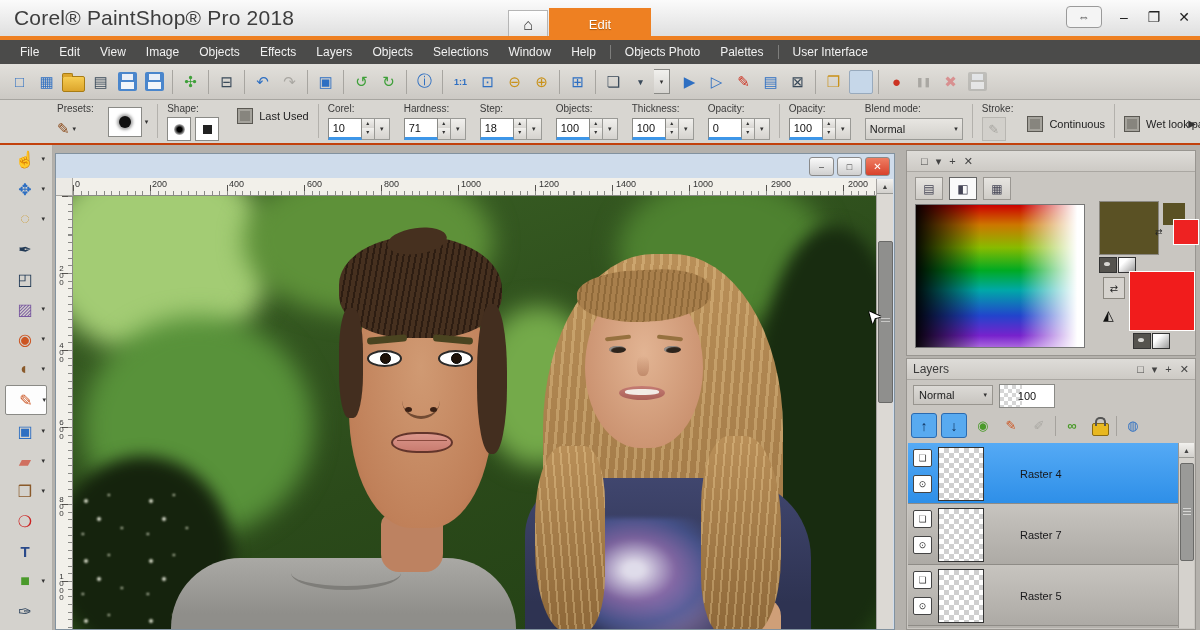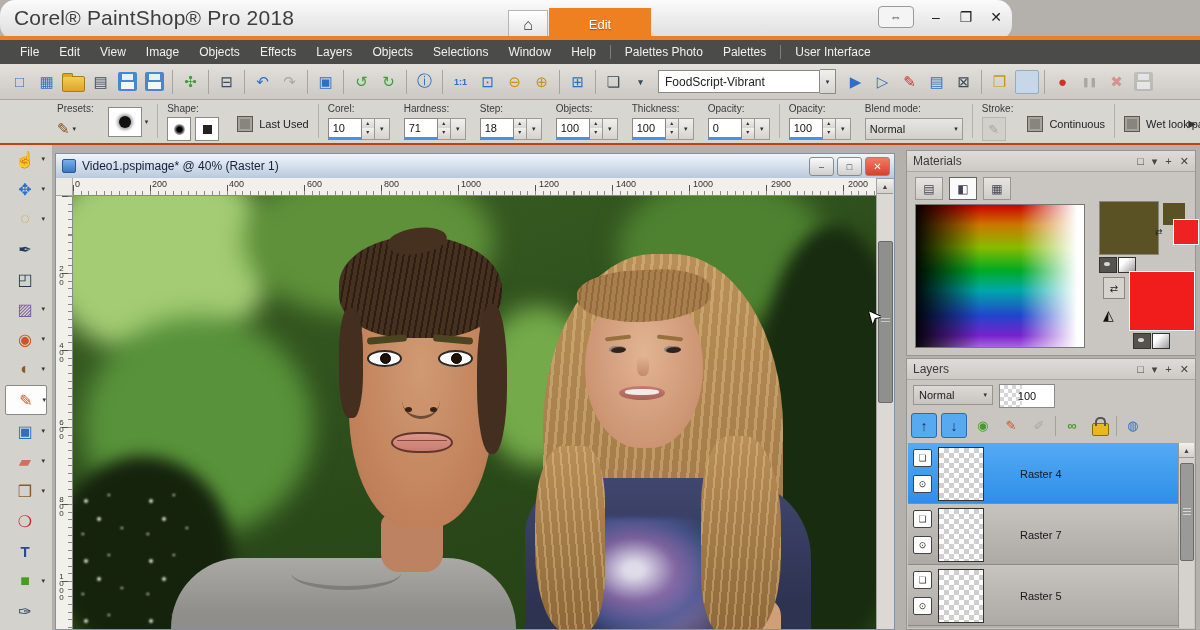--- a/index.html
+++ b/index.html
@@ -1,22 +1,22 @@
 <!DOCTYPE html>
 <html><head>
 <meta charset="utf-8">
 <style>
   html,body{margin:0;padding:0;background:#888;}
   .stage{position:relative;width:1200px;height:630px;overflow:hidden;background:#b4b1ac;
          font-family:"Liberation Sans",sans-serif;-webkit-font-smoothing:antialiased;}
   .abs{position:absolute;}
 
   
-  .titlebar{position:absolute;left:0;top:0;width:1012px;height:40px;
-            background:linear-gradient(#fbfbfb,#dcdcdc);border-radius:15px;}
+  .titlebar{position:absolute;left:0;top:0;width:1200px;height:40px;
+            background:linear-gradient(#fbfbfb,#dcdcdc);}
   .orange-line{position:absolute;left:0;top:36px;width:1200px;height:4px;background:#ee8022;}
   .app-title{position:absolute;left:14px;top:6px;font-size:21px;color:#3d3d3d;letter-spacing:.2px;}
   .tab-home{position:absolute;left:508px;top:10px;width:38px;height:27px;background:linear-gradient(#ffffff,#e3e3e3);
             border:1px solid #b5b5b5;border-bottom:none;display:flex;align-items:center;justify-content:center;
             font-size:16px;color:#333;}
   .tab-edit{position:absolute;left:549px;top:8px;width:102px;height:32px;background:#ee8022;color:#fff;
             display:flex;align-items:center;justify-content:center;font-size:13px;text-shadow:0 1px 1px #a05510;}
   .winbtns{position:absolute;right:8px;top:6px;display:flex;align-items:center;gap:14px;}
   .swapbtn{width:34px;height:20px;border:1px solid #9a9a9a;border-radius:4px;background:#f4f4f4;
            display:flex;align-items:center;justify-content:center;font-size:12px;color:#444;}
@@ -298,21 +298,21 @@
     <span class="mi">View</span>
     <span class="mi">Image</span>
     <span class="mi">Objects</span>
     <span class="mi">Effects</span>
     <span class="mi">Layers</span>
     <span class="mi">Objects</span>
     <span class="mi">Selections</span>
     <span class="mi">Window</span>
     <span class="mi">Help</span>
     <span class="msep"></span>
-    <span class="mi">Palettes Photo</span>
+    <span class="mi">Objects Photo</span>
     <span class="mi">Palettes</span>
     <span class="msep"></span>
     <span class="mi">User Interface</span>
   </div>
 
   <div class="toolbar1">
     <span class="ti cB">□</span>
     <span class="ti cB">▦</span>
     <span class="ti">
         <i class="ic-folder"></i>
@@ -341,21 +341,20 @@
     <span class="sep1"></span>
     <span class="ti cB tiny">1:1</span>
     <span class="ti cB">⊡</span>
     <span class="ti cY">⊖</span>
     <span class="ti cY">⊕</span>
     <span class="sep1"></span>
     <span class="ti cB">⊞</span>
     <span class="sep1"></span>
     <span class="ti cD">❏</span>
     <span class="ti cD tiny">▾</span>
-    <span class="combo">FoodScript-Vibrant</span>
     <span class="combo-dd">▾</span>
     <span class="ti cB">▶</span>
     <span class="ti cB">▷</span>
     <span class="ti cR">✎</span>
     <span class="ti cB">▤</span>
     <span class="ti cD">⊠</span>
     <span class="sep1"></span>
     <span class="ti cY">❒</span>
     <span class="ti">
         <i class="blanksq"></i>
@@ -390,21 +389,21 @@
       <div class="glab">Shape:</div>
       <div class="grow">
         <span class="shapebtn">
             <i class="soft"></i>
           </span>
         <span class="shapebtn">
             <i class="hard"></i>
           </span>
       </div>
     </div>
-    <div class="grp" style="margin-top:12px">
+    <div class="grp" style="margin-top:4px">
       <div class="grow">
         <span class="cb"></span>
         <span class="cblab">Last Used</span>
       </div>
     </div>
     <div class="sep2"></div>
     <div class="grp">
       <div class="glab">Corel:</div>
       <div class="grow">
           <span class="spin">
@@ -585,24 +584,20 @@
     <div class="lt">
         <span class="tG">■</span>
         <span class="fly">▾</span>
       </div>
     <div class="lt">
         <span class="tD">✑</span>
       </div>
   </div>
 
   <div class="cwin">
-    <div class="cw-title">
-      <span class="ic-file"></span>
-      <span class="cw-text">Video1.pspimage* @  40% (Raster 1)</span>
-    </div>
     <div class="cw-btns">
       <span class="cwb">–</span>
       <span class="cwb">□</span>
       <span class="cwb close">✕</span>
     </div>
     <div class="cw-corner"></div>
     <div class="hruler">
       <span class="hlab" style="left:2px">0</span>
       <span class="hlab" style="left:79px">200</span>
       <span class="hlab" style="left:156px">400</span>
@@ -674,21 +669,20 @@
     </div>
 
     <div class="vscroll">
       <div class="vs-up">▲</div>
       <div class="vs-thumb"></div>
     </div>
   </div>
 
   <div class="panel" style="top:150px;height:206px;">
     <div class="phead">
-      <span class="ptitle">Materials</span>
       <span class="pctl">□</span>
       <span class="pctl">▾</span>
       <span class="pctl">+</span>
       <span class="pctl">✕</span>
     </div>
     <div class="mtabs">
       <span class="mtab">
           <i style="font-style:normal">▤</i>
         </span>
       <span class="mtab sel">

